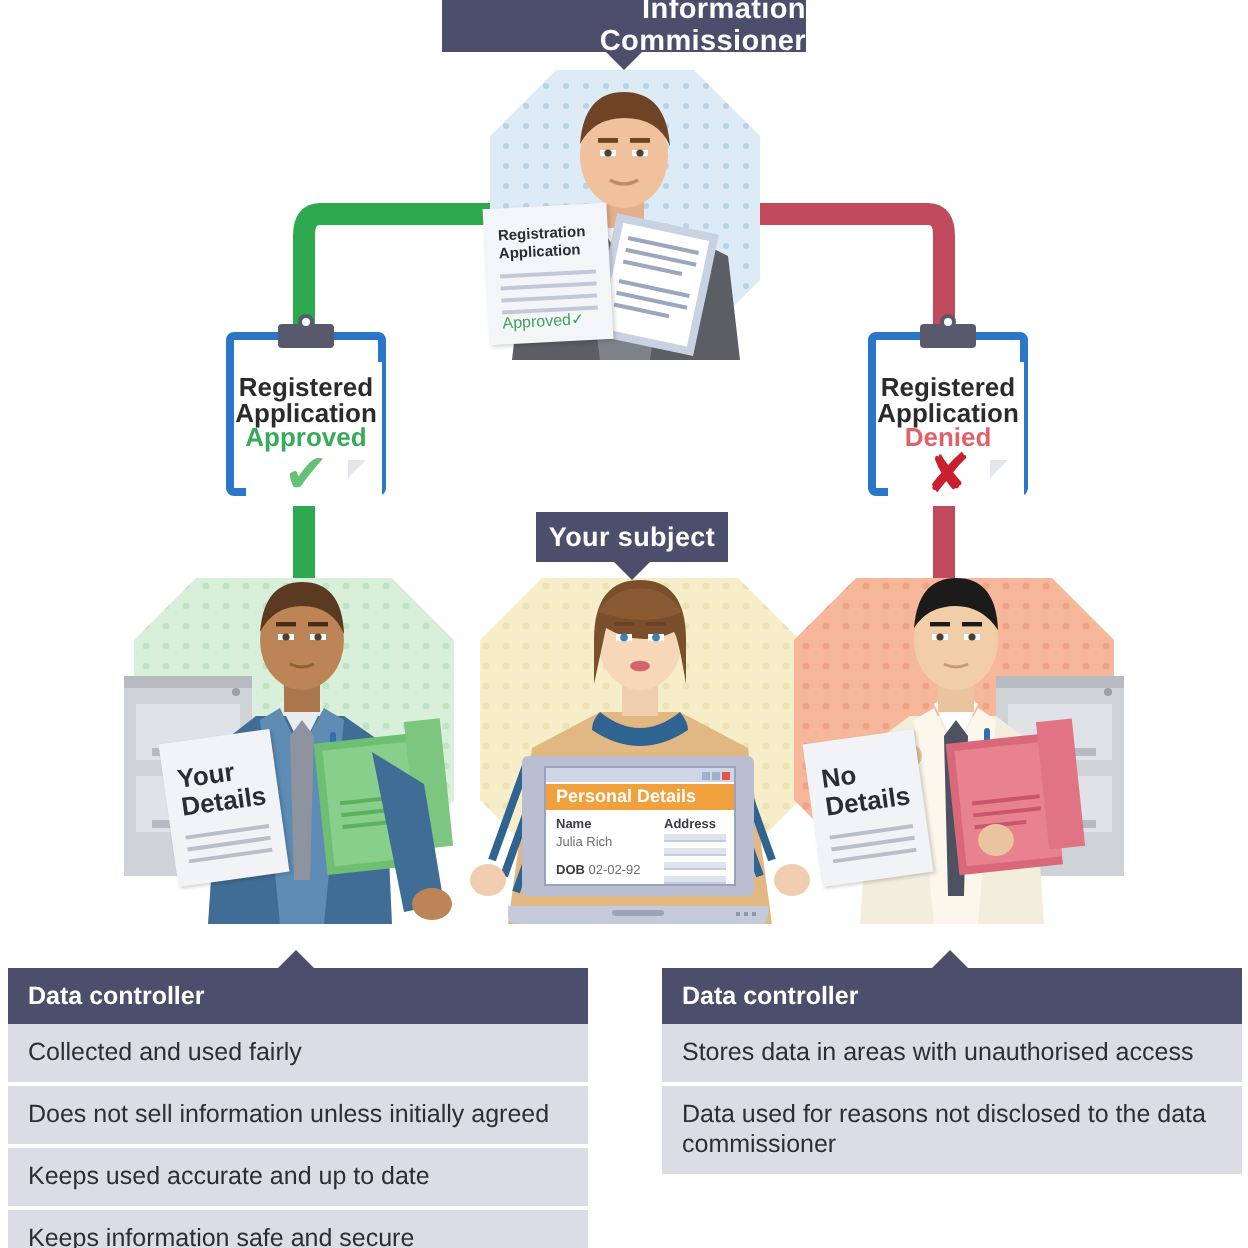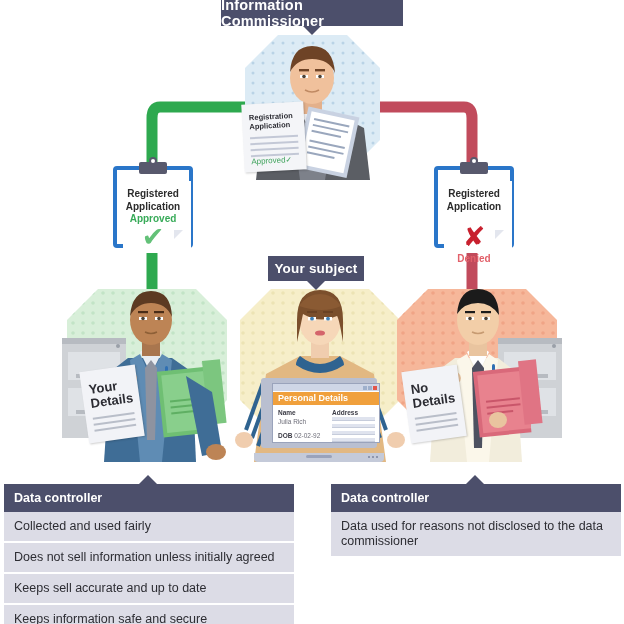--- a/index.html
+++ b/index.html
@@ -17,21 +17,21 @@
     font-weight:bold;letter-spacing:.2px;
     display:flex;align-items:center;justify-content:center;
     box-sizing:border-box;
   }
   .callout .tail{
     position:absolute;left:50%;transform:translateX(-50%);
     bottom:-9px;width:0;height:0;
     border-left:9px solid transparent;border-right:9px solid transparent;
     border-top:9px solid #4c4f6b;
   }
-  #callout-commissioner{left:221px;top:0px;width:182px;height:26px;font-size:14.5px;}
+  #callout-commissioner{left:221px;top:0px;width:182px;height:26px;font-size:14.5px;text-align:right;}
   #callout-subject{left:268px;top:256px;width:96px;height:25px;font-size:13.5px;}
 
   
   .clipboard{position:absolute;width:80px;height:88px;}
   #clipboard-approved{left:113px;top:160px;}
   #clipboard-denied{left:434px;top:160px;}
   .cb-frame{
     position:absolute;left:0;top:6px;width:80px;height:82px;
     border:4px solid #2a76c9;border-radius:4px;background:#fff;box-sizing:border-box;
   }
@@ -42,25 +42,25 @@
     position:absolute;left:50%;top:2px;transform:translateX(-50%);
     width:28px;height:12px;background:#58596d;border-radius:2px;
   }
   .cb-clip:before{
     content:"";position:absolute;left:50%;top:-5px;transform:translateX(-50%);
     width:8px;height:8px;border:2px solid #58596d;border-radius:50%;
     background:#fff;box-sizing:border-box;
   }
   .cb-text{
     position:absolute;left:0;right:0;top:18px;text-align:center;
-    font-size:10px;line-height:12.5px;font-weight:bold;color:#2b2b2b;
+    font-size:13px;line-height:12.5px;font-weight:bold;color:#2b2b2b;
   }
   .cb-status{display:block;font-weight:bold;}
   .cb-status.ok{color:#38ab59;}
-  .cb-status.no{color:#e2606a;margin-top:40px;}
+  .cb-status.no{color:#e2606a;}
   .cb-mark{
     position:absolute;left:0;right:0;top:54px;text-align:center;
     font-size:27px;line-height:27px;font-weight:bold;
   }
   .cb-mark.ok{color:#63c178;}
   .cb-mark.no{color:#c8202e;}
   .cb-fold{
     position:absolute;right:6px;bottom:5px;width:0;height:0;
     border-left:9px solid #e3e6ee;border-bottom:9px solid #fff;
   }
@@ -86,21 +86,21 @@
   }
   .tbl-row:last-child{border-bottom:none;}
 
   
   #laptop{position:absolute;left:254px;top:378px;width:130px;height:84px;}
   .lap-lid{
     position:absolute;left:7px;top:0;width:116px;height:70px;
     background:#b9bfd0;border-radius:3px;
   }
   .lap-screen{
-    position:absolute;left:11px;top:5px;width:108px;height:60px;background:#fff;
+    position:absolute;left:11px;top:5px;width:96px;height:60px;background:#fff;
     border:1px solid #9aa3bb;box-sizing:border-box;
   }
   .lap-bar{
     position:absolute;left:0;top:0;right:0;height:7px;background:#cfd6e6;
     display:flex;align-items:center;justify-content:flex-end;gap:1px;padding-right:2px;
   }
   .dot{width:4px;height:4px;}
   .lap-title{
     position:absolute;left:0;right:0;top:8px;height:13px;background:#f0a03c;
     color:#fff;font-weight:bold;font-size:9px;line-height:13px;padding-left:5px;
@@ -485,25 +485,26 @@
     </div>
   </div>
 
   <div class="table" id="table-left">
     <div class="tbl-head">
       <span class="up"></span>
       <span>Data controller</span>
     </div>
     <div class="tbl-row">Collected and used fairly</div>
     <div class="tbl-row">Does not sell information unless initially agreed</div>
-    <div class="tbl-row">Keeps sell accurate and up to date</div>
+    <div class="tbl-row">Keeps used accurate and up to date</div>
     <div class="tbl-row">Keeps information safe and secure</div>
   </div>
 
   <div class="table" id="table-right">
     <div class="tbl-head">
       <span class="up"></span>
       <span>Data controller</span>
     </div>
+    <div class="tbl-row">Stores data in areas with unauthorised access</div>
     <div class="tbl-row">Data used for reasons not disclosed to the data commissioner</div>
   </div>
 
 </div>
 
 </body></html>

